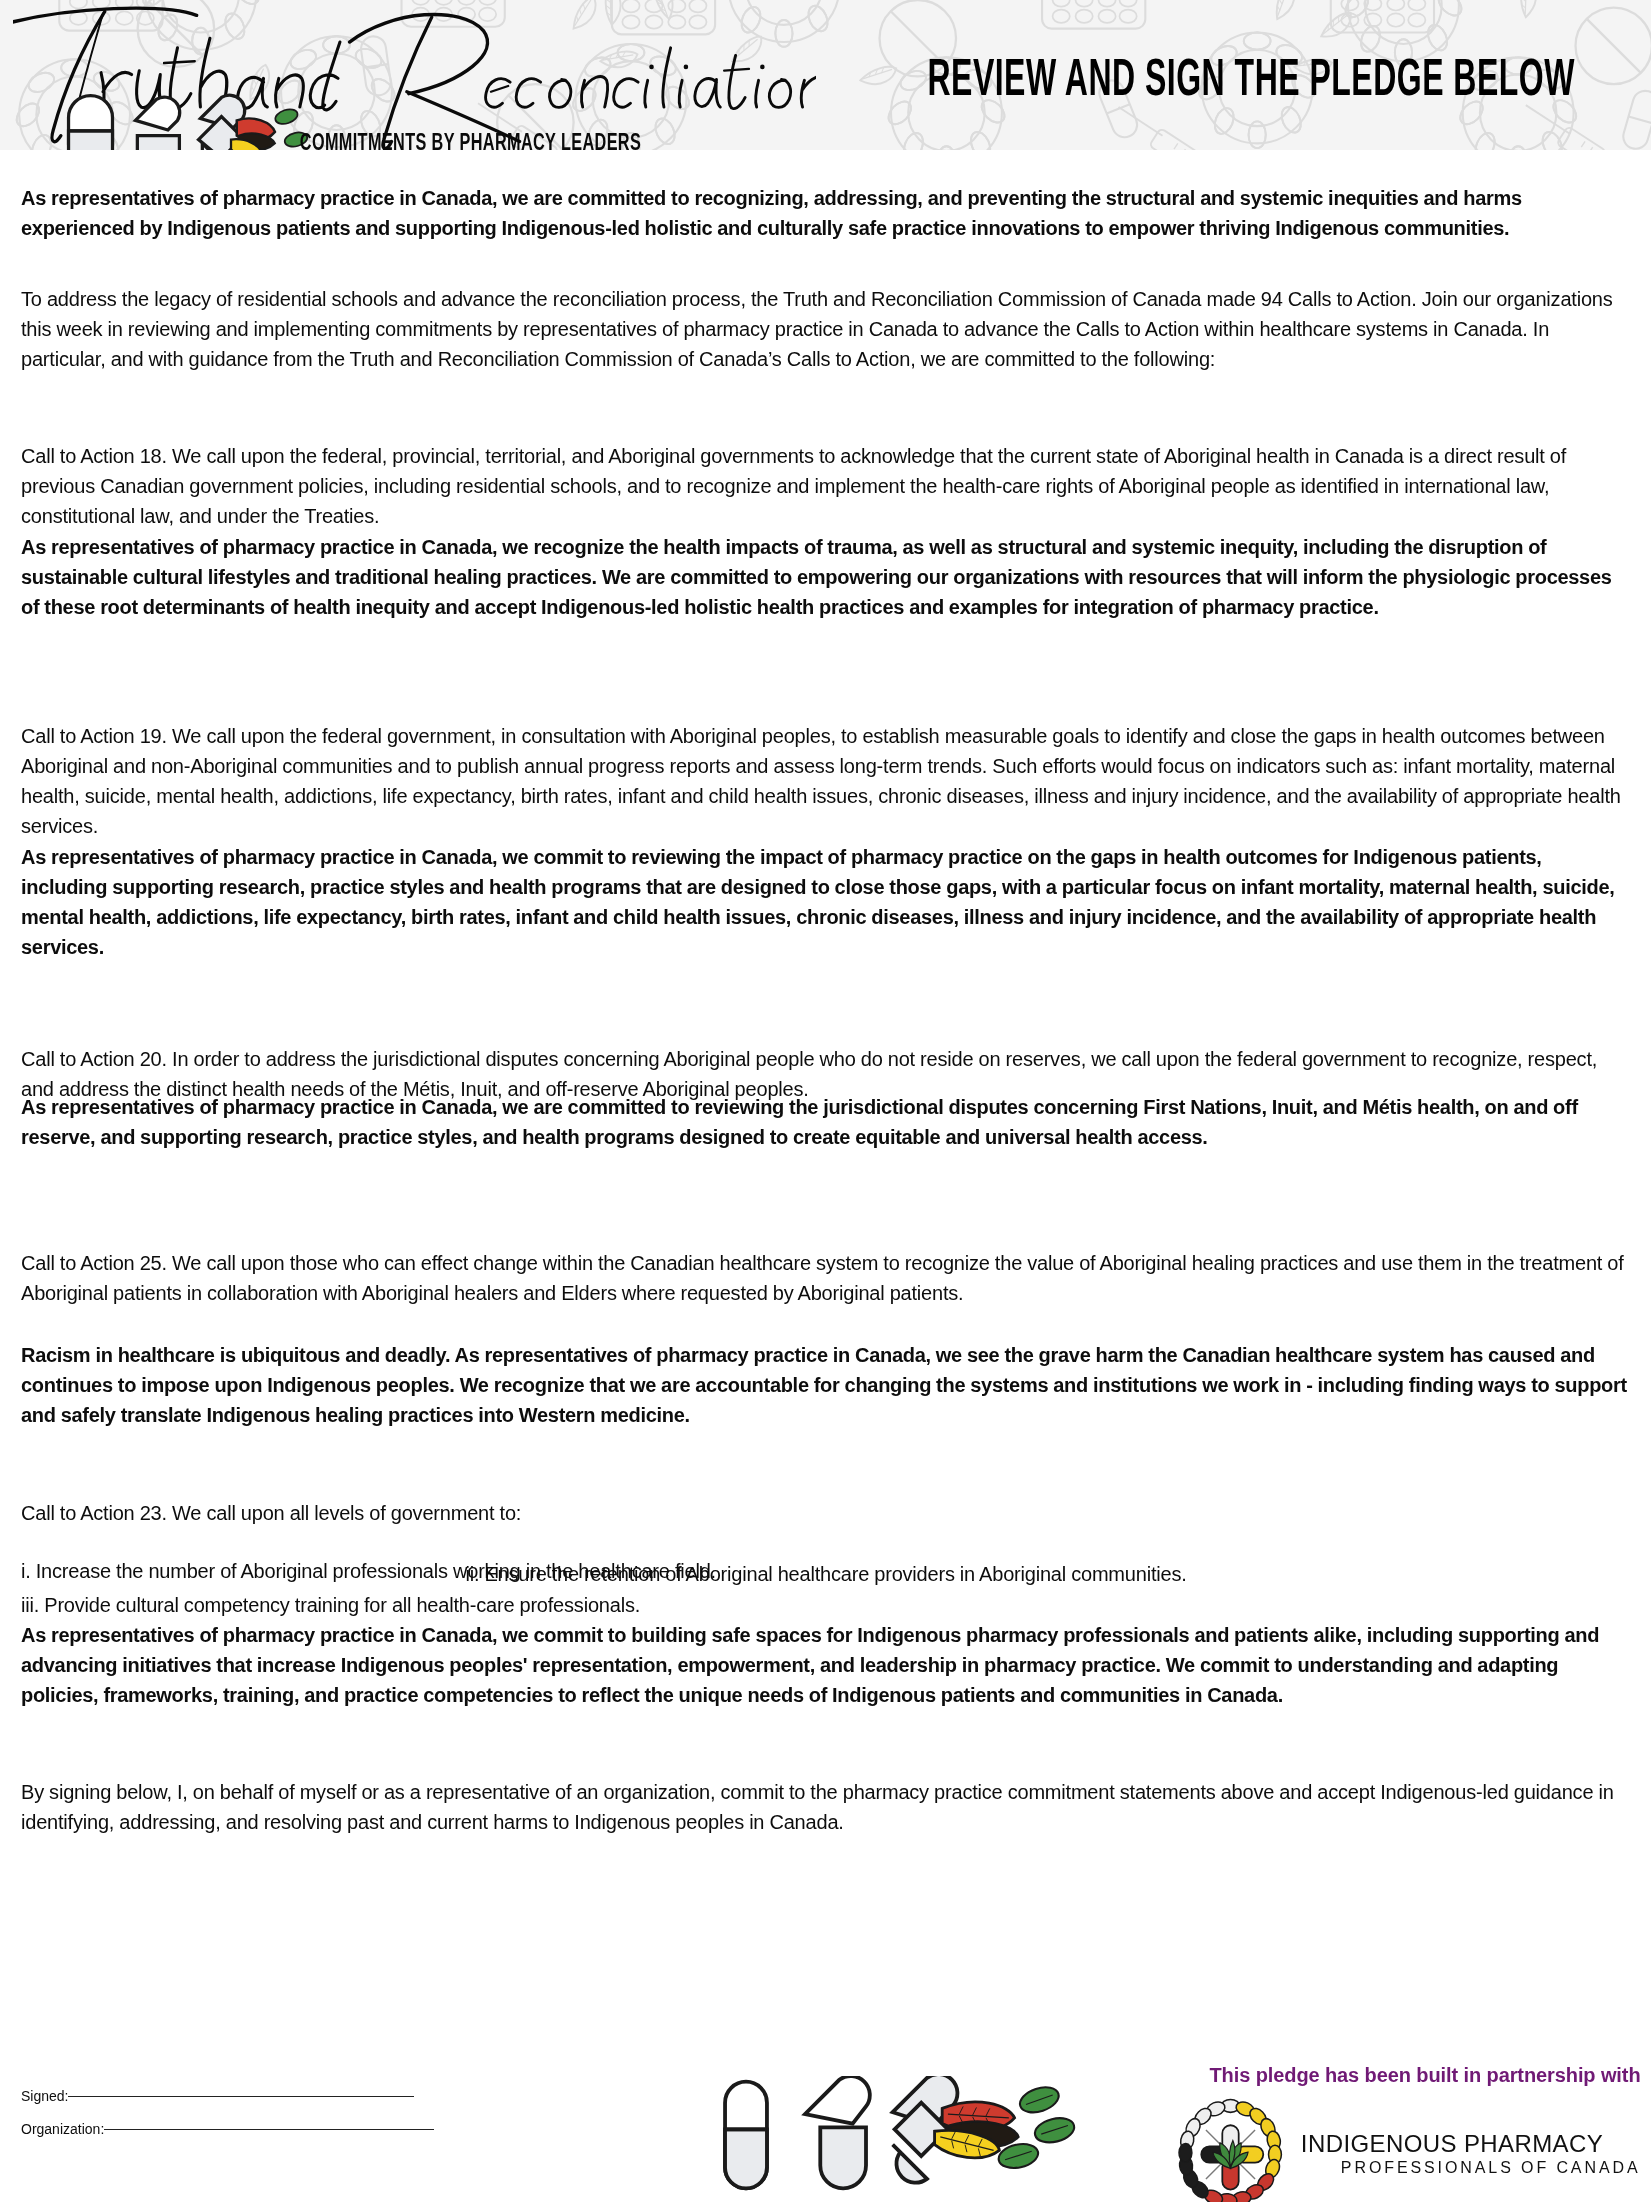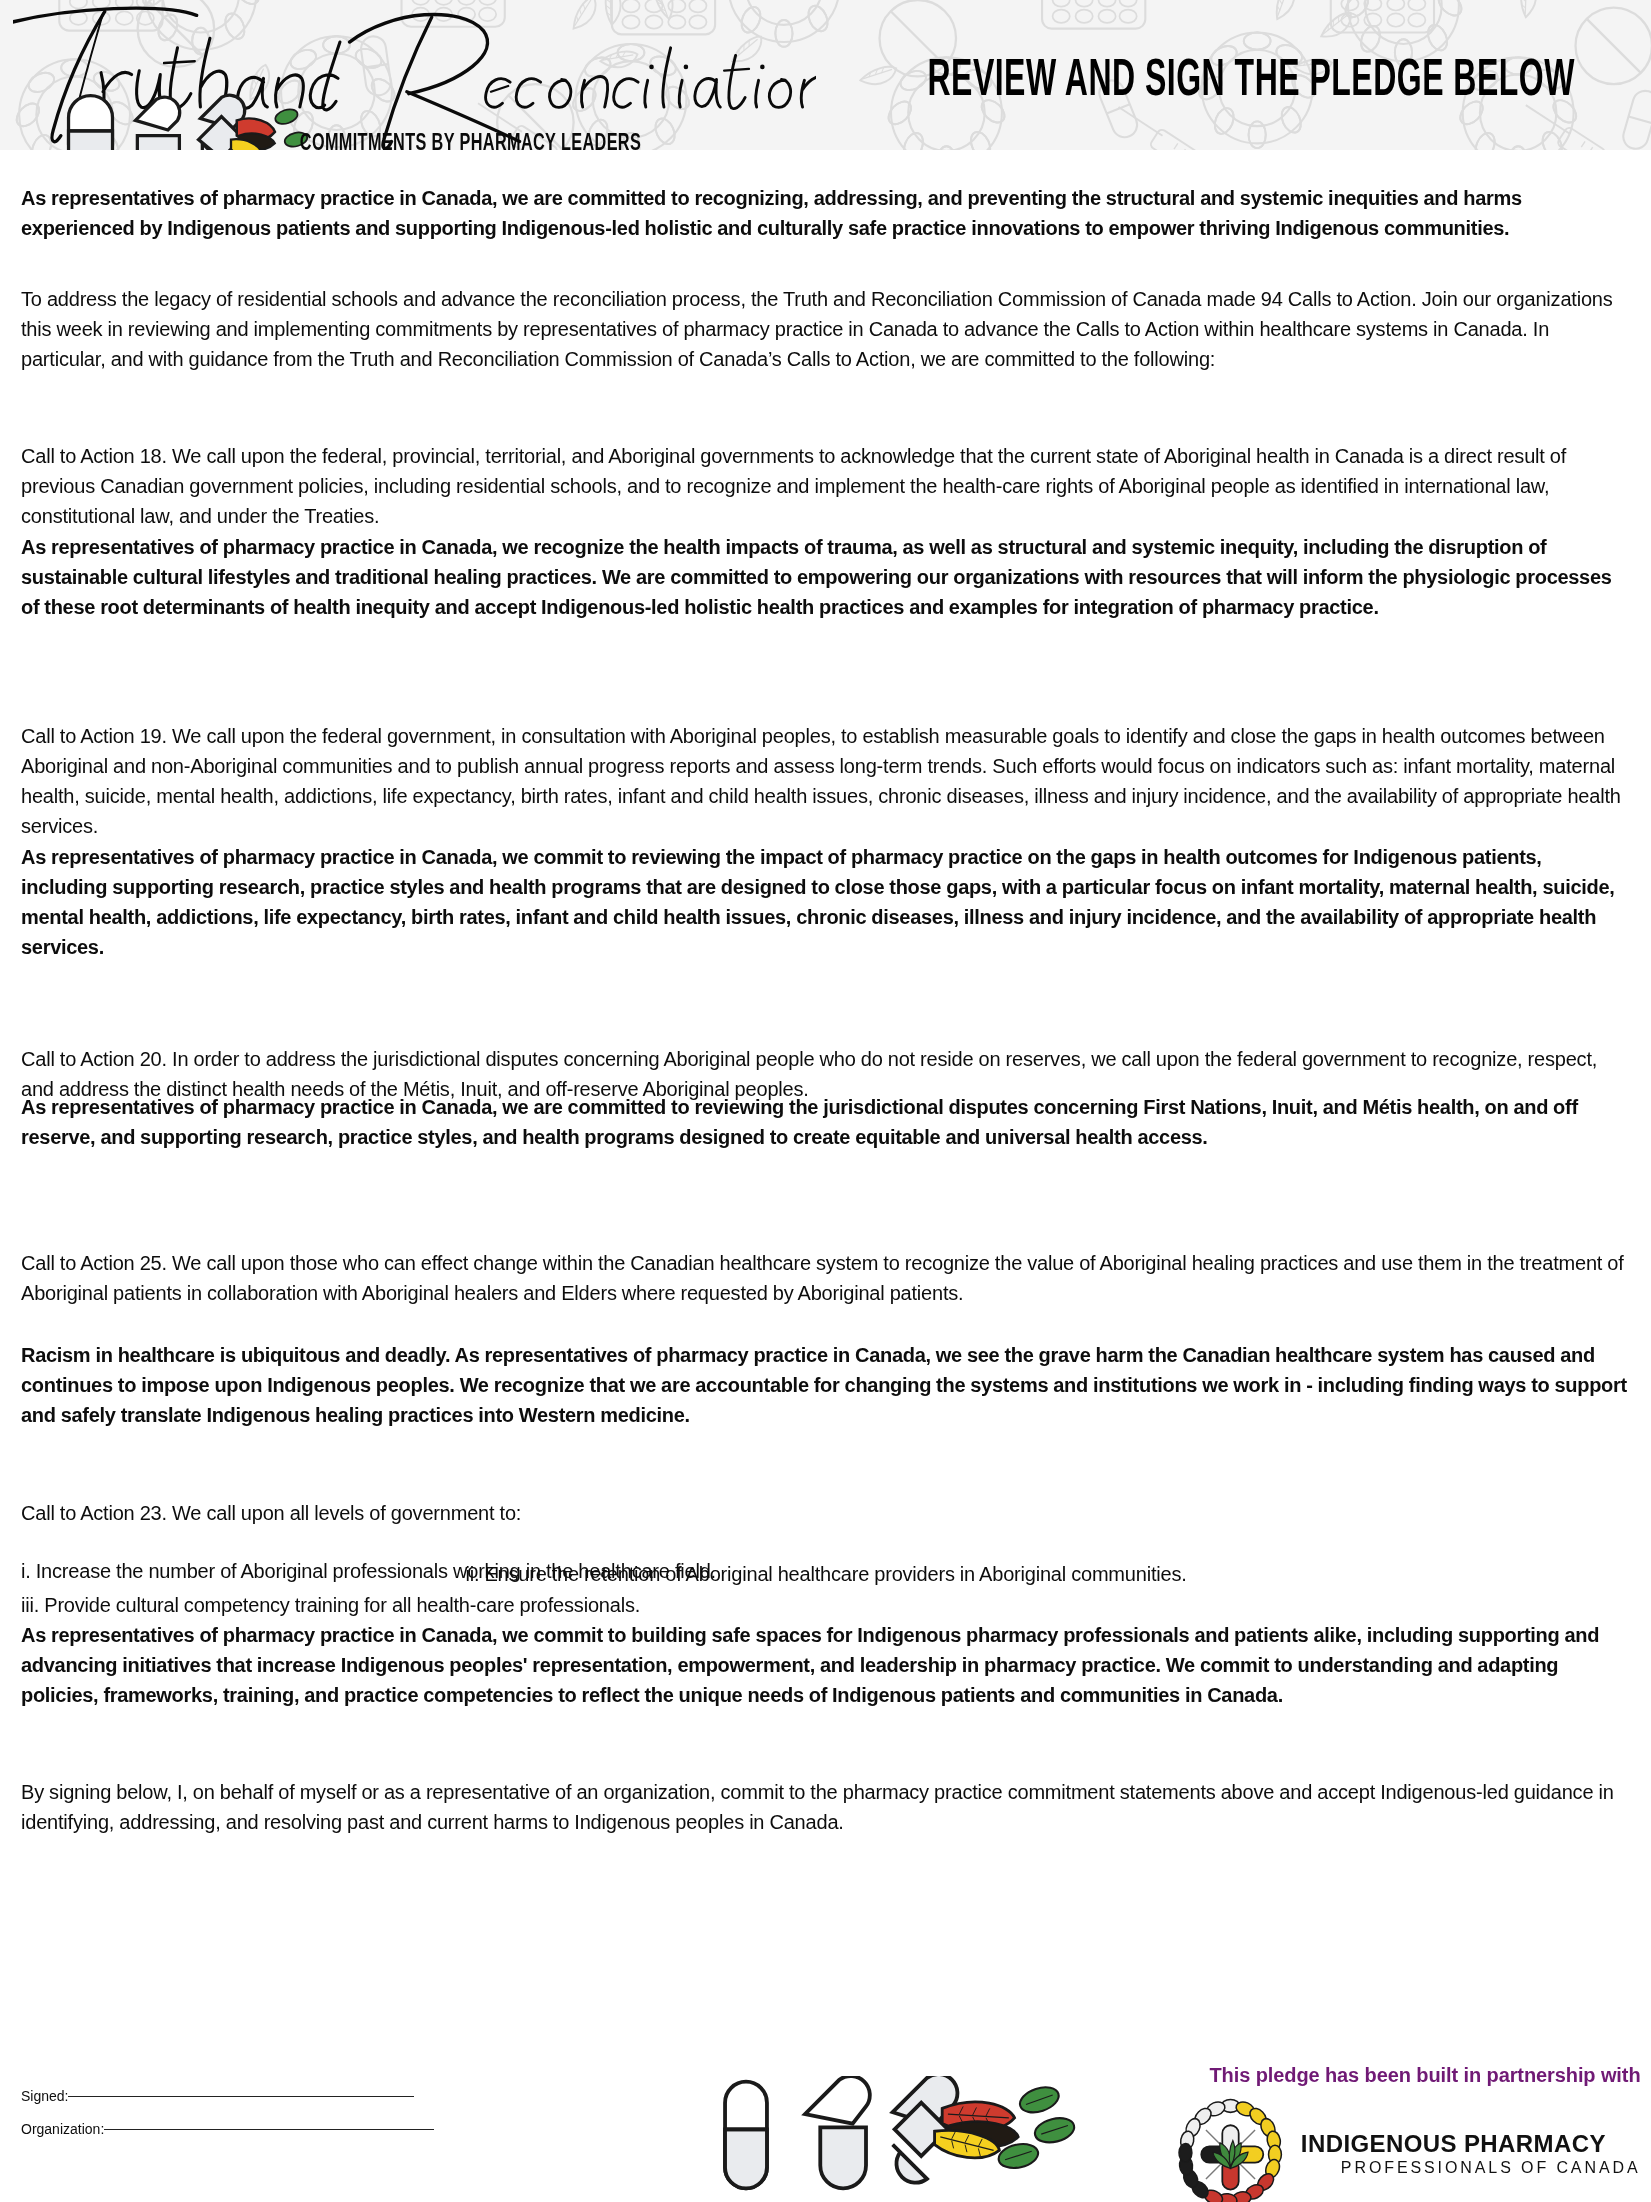--- a/index.html
+++ b/index.html
@@ -124,21 +124,21 @@
   #partner-logo-row {
     display: flex;
     align-items: center;
     justify-content: flex-end;
     gap: 11.5px;
     margin-top: 7.6px;
   }
   #ippc-wordmark { text-align: left; line-height: 1; }
   #ippc-name {
     font-family: "Liberation Sans", sans-serif;
-    font-weight: 700;
+    font-weight: 400;
     font-size: 24px;
     letter-spacing: 0.4px;
     color: #111;
     white-space: nowrap;
   }
   #ippc-sub {
     font-family: "Liberation Sans", sans-serif;
     font-weight: 400;
     font-size: 16px;
     letter-spacing: 2.9px;

